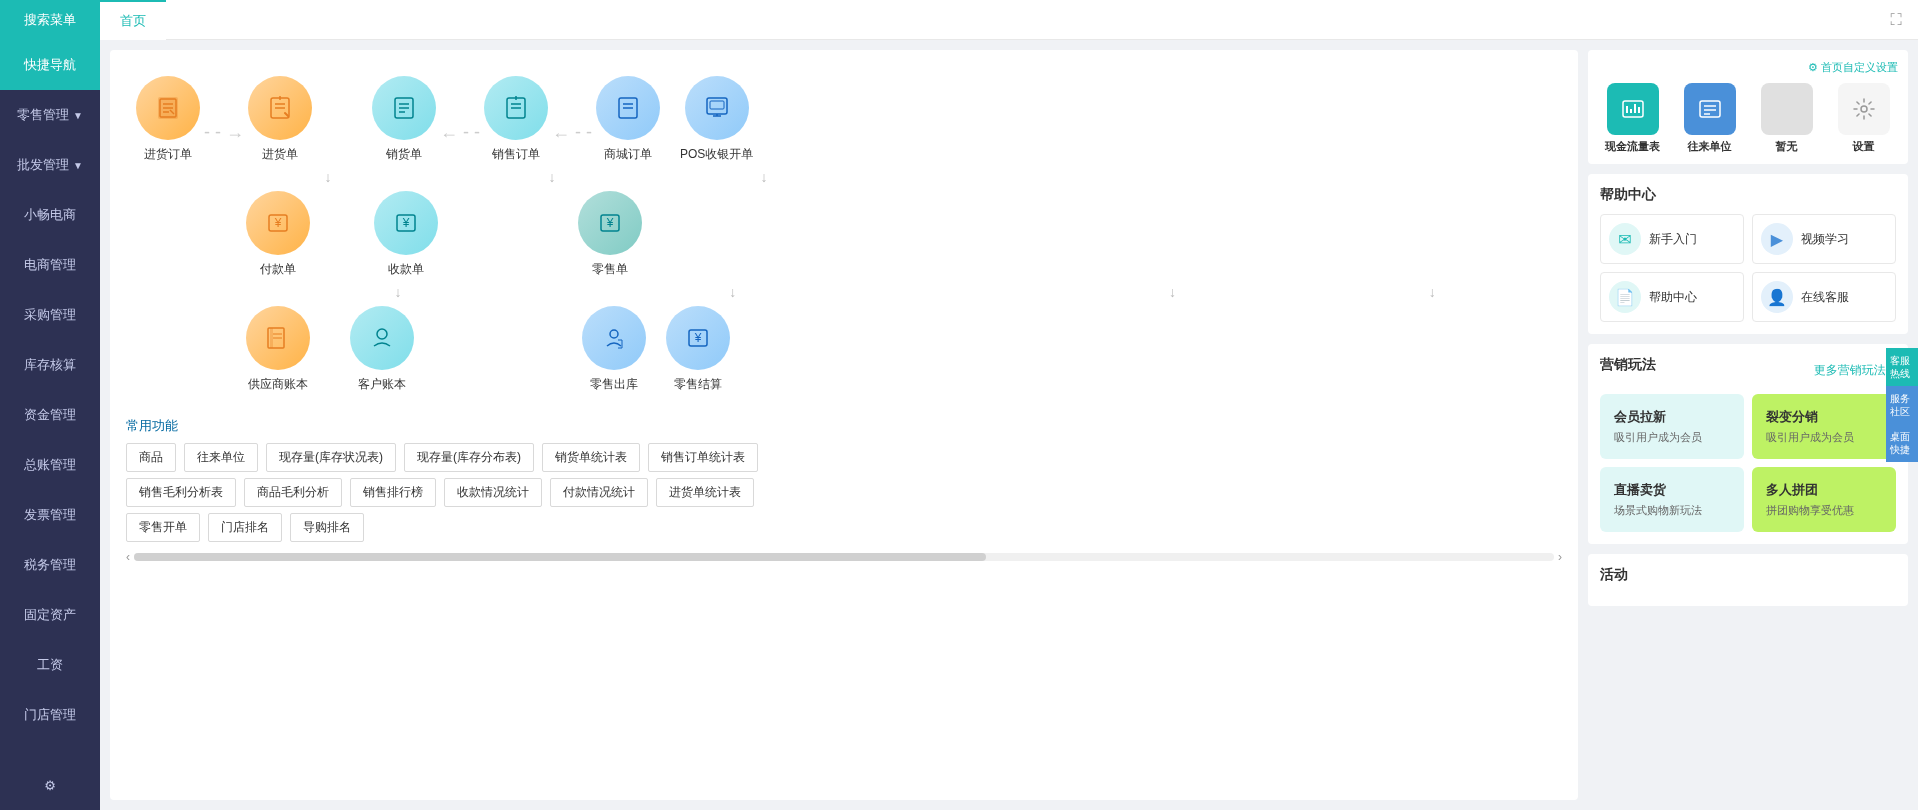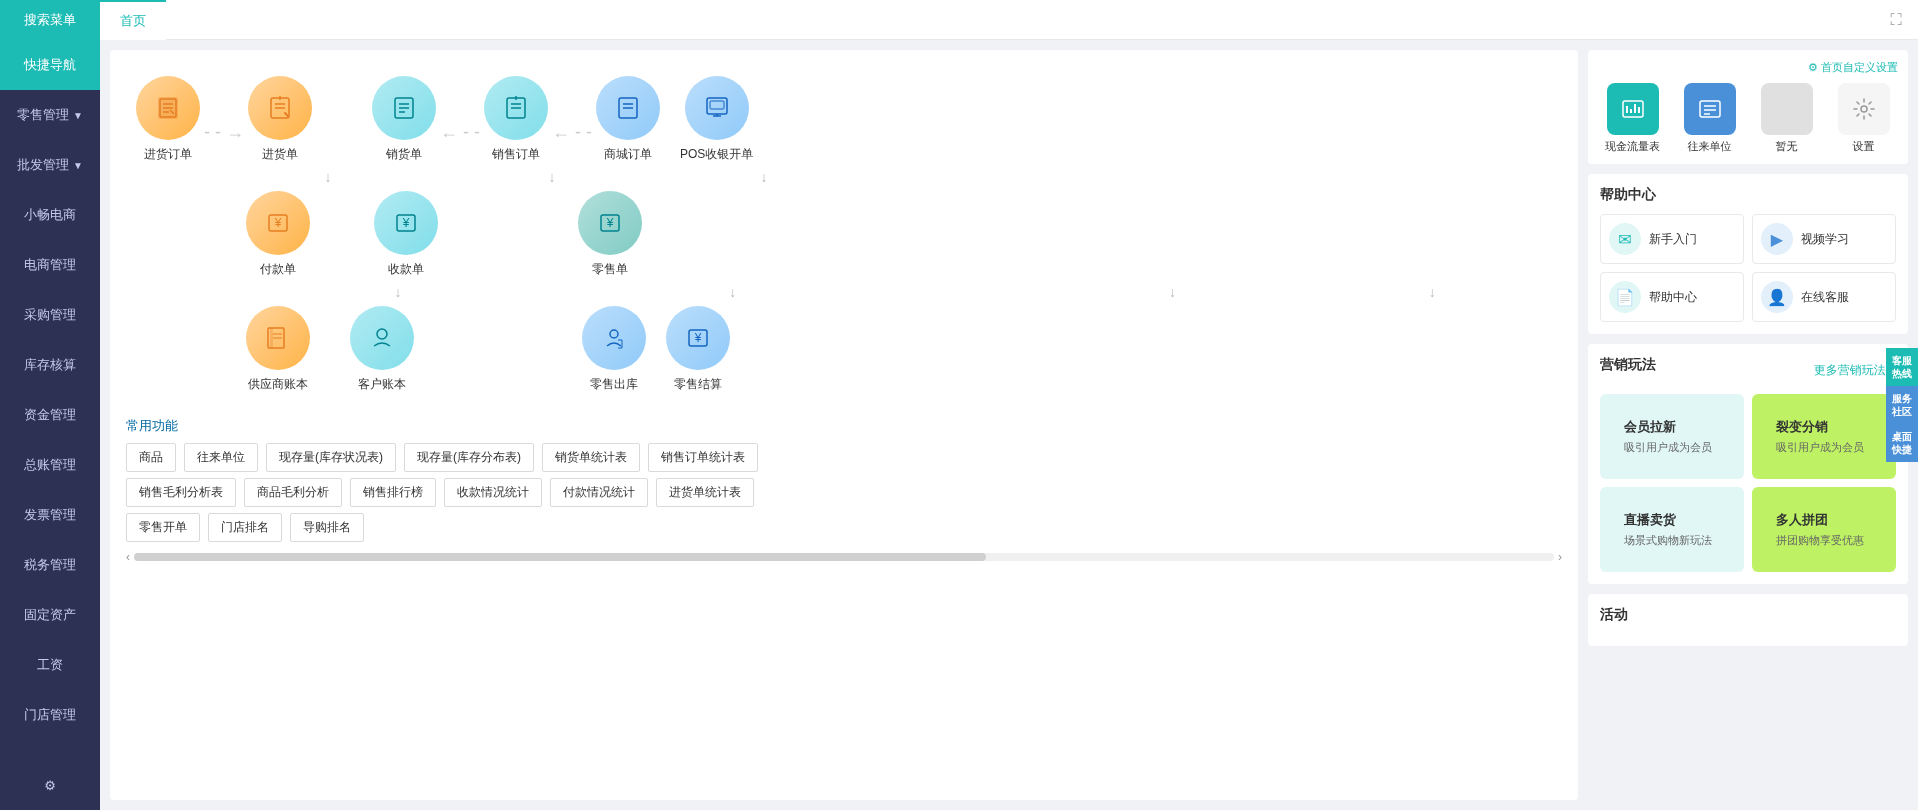--- a/index.html
+++ b/index.html
@@ -27,21 +27,21 @@
 
     
     .main-panel { flex: 1; background: #fff; margin: 10px 0 10px 10px; border-radius: 4px; overflow: auto; padding: 16px; }
 
     
     .right-panel { width: 320px; flex-shrink: 0; display: flex; flex-direction: column; margin: 10px; overflow-y: auto; gap: 10px; }
 
     
     .quick-access { background: #fff; border-radius: 4px; padding: 10px; }
     .quick-access-header { display: flex; justify-content: flex-end; align-items: center; margin-bottom: 8px; font-size: 11px; color: #1cbbb4; cursor: pointer; }
-    .quick-icons { display: flex; gap: 8px; }
+    .quick-icons { display: flex; gap: 8px; font-weight: bold; }
     .quick-icon-item { display: flex; flex-direction: column; align-items: center; gap: 4px; cursor: pointer; flex: 1; }
     .quick-icon-box { width: 52px; height: 52px; border-radius: 8px; display: flex; align-items: center; justify-content: center; font-size: 20px; }
     .quick-icon-box.teal { background: #1cbbb4; color: #fff; }
     .quick-icon-box.blue { background: #4a90d9; color: #fff; }
     .quick-icon-box.gray { background: #e0e0e0; color: #999; }
     .quick-icon-box.light-gray { background: #f5f5f5; color: #999; }
     .quick-icon-label { font-size: 11px; color: #333; text-align: center; }
 
     
     .help-center { background: #fff; border-radius: 4px; padding: 12px; }
@@ -51,21 +51,21 @@
     .help-icon { width: 32px; height: 32px; border-radius: 50%; display: flex; align-items: center; justify-content: center; font-size: 16px; }
     .help-icon.teal { background: #e0f7f6; color: #1cbbb4; }
     .help-icon.blue { background: #e3f0fb; color: #4a90d9; }
     .help-label { font-size: 12px; color: #333; }
 
     
     .marketing { background: #fff; border-radius: 4px; padding: 12px; }
     .marketing-header { display: flex; justify-content: space-between; align-items: center; margin-bottom: 10px; }
     .more-link { font-size: 12px; color: #1cbbb4; cursor: pointer; }
     .marketing-grid { display: grid; grid-template-columns: 1fr 1fr; gap: 8px; }
-    .marketing-item { padding: 24px; border-radius: 6px; cursor: pointer; }
+    .marketing-item { padding: 14px; border-radius: 6px; cursor: pointer; }
     .marketing-item.teal-bg { background: #e0f7f6; }
     .marketing-item.blue-bg { background: #bef264; }
     .marketing-item-title { font-size: 13px; font-weight: bold; color: #333; margin-bottom: 4px; }
     .marketing-item-desc { font-size: 11px; color: #666; }
 
     
     .activity { background: #fff; border-radius: 4px; padding: 12px; }
 
     
     .flow-diagram { position: relative; padding: 10px; }
@@ -86,21 +86,21 @@
     .func-btn { padding: 5px 12px; border: 1px solid #d9d9d9; border-radius: 2px; font-size: 12px; color: #333; cursor: pointer; background: #fff; }
 
     
     .scroll-bar-row { display: flex; align-items: center; gap: 4px; margin-top: 8px; }
     .scroll-track { flex: 1; height: 8px; background: #f0f0f0; border-radius: 4px; }
     .scroll-thumb { width: 60%; height: 8px; background: #d0d0d0; border-radius: 4px; }
     .scroll-btn { color: #999; font-size: 12px; cursor: pointer; }
 
     
     .float-sidebar { position: fixed; right: 0; top: 50%; transform: translateY(-50%); display: flex; flex-direction: column; z-index: 100; }
-    .float-btn { width: 32px; padding: 6px 4px; background: #1cbbb4; color: #fff; font-size: 10px; text-align: center; cursor: pointer; line-height: 1.3; font-weight: bold; }
+    .float-btn { width: 32px; padding: 6px 4px; background: #1cbbb4; color: #fff; font-size: 10px; text-align: left; cursor: pointer; line-height: 1.3; }
     .float-btn:nth-child(2) { background: #4a90d9; }
     .float-btn:nth-child(3) { background: #4a90d9; }
     .float-btn:nth-child(4) { background: #4a90d9; }
 
     .col-flow { display: flex; flex-direction: column; align-items: center; }
   </style>
 </head>
 <body>
 
 <div class="top-bar">

